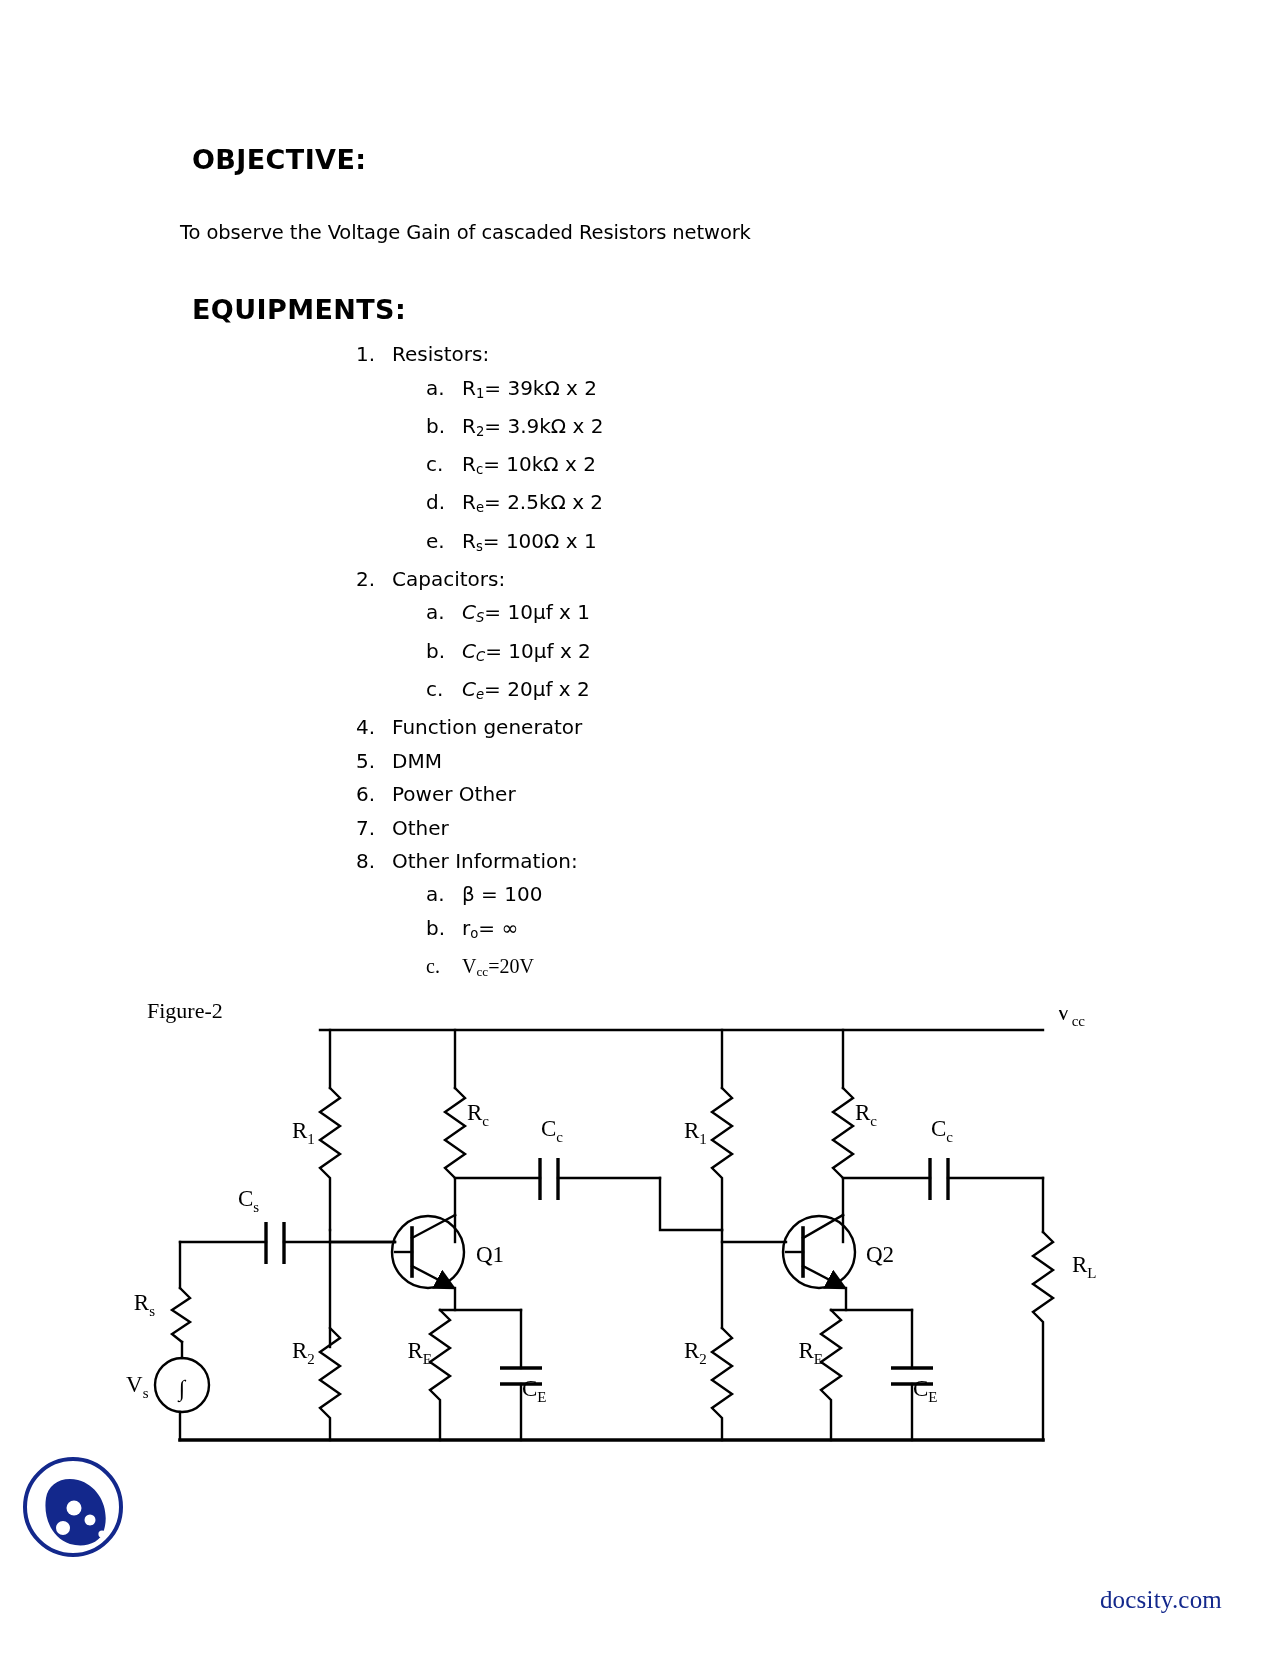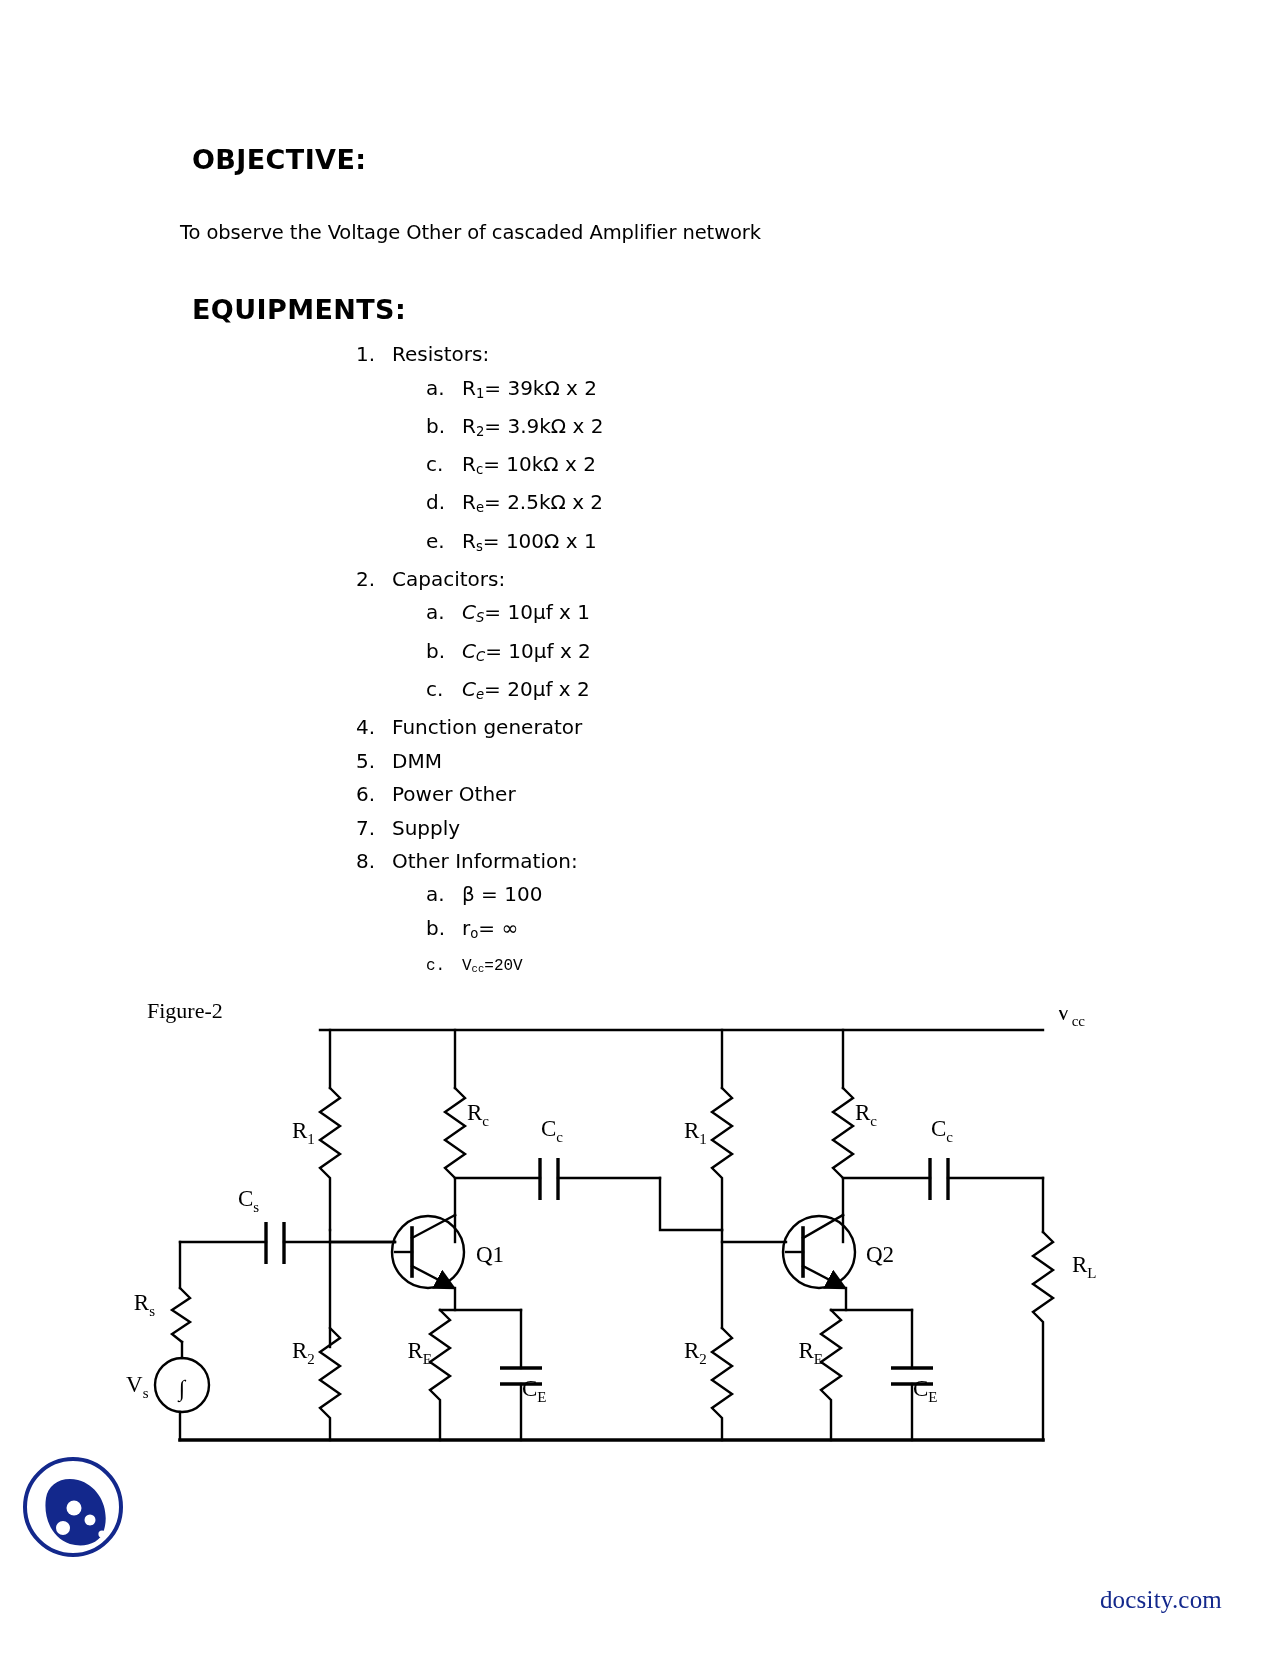--- a/index.html
+++ b/index.html
@@ -77,22 +77,22 @@
     padding: 0;
   }
 
   .lbl { font-style: normal; }
   .lbl-i { font-style: italic; }
   sub {
     font-size: 0.66em;
     vertical-align: -0.22em;
   }
   .vcc-row {
-    font-family: Liberation Mono, monospace;
-    font-size: 16px;
+    font-family: Liberation Serif, serif;
+    font-size: 20px;
   }
 
   
   .figure-caption {
     position: absolute;
     left: 147px;
     top: 998px;
     font-family: "Liberation Serif", serif;
     font-size: 22px;
     color: #000;
@@ -126,21 +126,21 @@
 </style>
 </head>
 <body>
 
 <div class="doc-body">
 
   <div class="section-heading">
     <span>OBJECTIVE:</span>
   </div>
 
-  <div class="objective-text">To observe the Voltage Other of cascaded Amplifier network</div>
+  <div class="objective-text">To observe the Voltage Gain of cascaded Resistors network</div>
 
   <div class="section-heading equip-heading">
     <span>EQUIPMENTS:</span>
   </div>
 
   <ol class="lvl1" id="equip-list">
       <li>
         <span class="row"><span class="marker">1.</span><span>Resistors:</span></span>
         <ol class="lvl2">
           <li>
@@ -177,21 +177,21 @@
       <li>
         <span class="row"><span class="marker">4.</span><span>Function generator</span></span>
       </li>
       <li>
         <span class="row"><span class="marker">5.</span><span>DMM</span></span>
       </li>
       <li>
         <span class="row"><span class="marker">6.</span><span>Power Other</span></span>
       </li>
       <li>
-        <span class="row"><span class="marker">7.</span><span>Supply</span></span>
+        <span class="row"><span class="marker">7.</span><span>Other</span></span>
       </li>
       <li>
         <span class="row"><span class="marker">8.</span><span>Other Information:</span></span>
         <ol class="lvl2">
           <li>
             <span class="row"><span class="marker">a.</span><span class="lbl">β</span><span> = 100</span></span>
           </li>
           <li>
             <span class="row"><span class="marker">b.</span><span class="lbl">r</span><sub class="lbl">o</sub><span>= ∞</span></span>
           </li>

